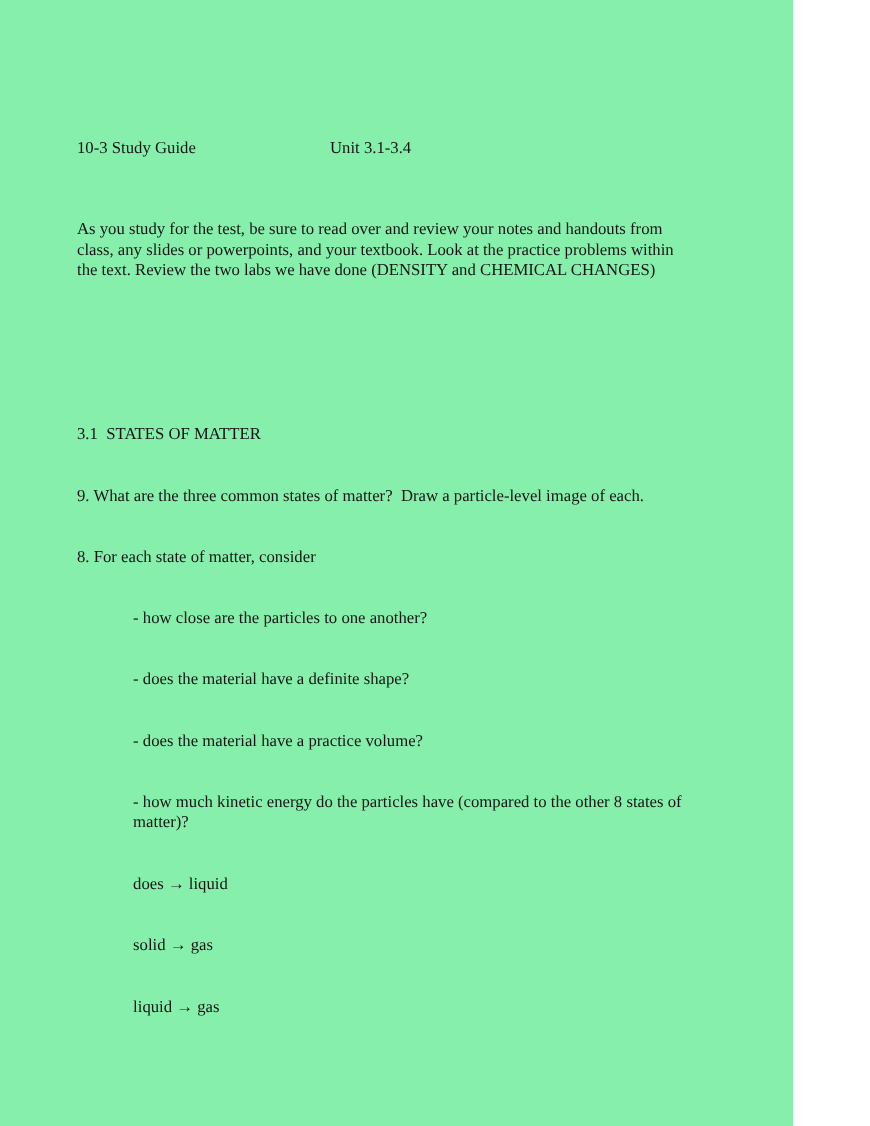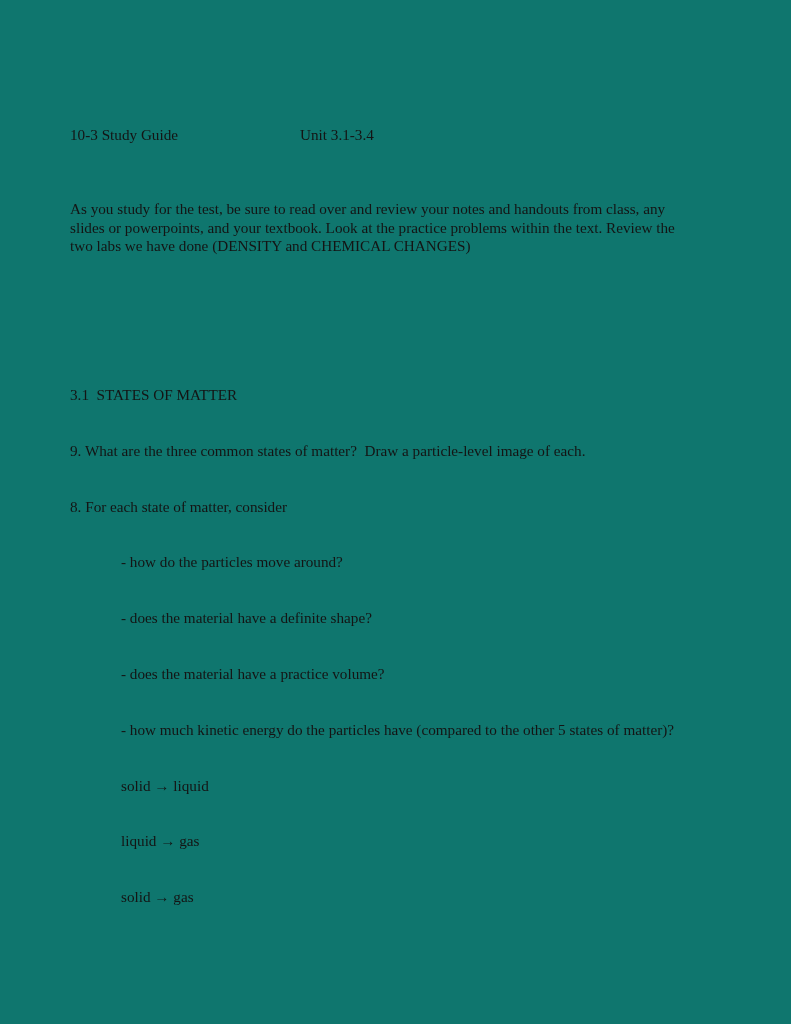--- a/index.html
+++ b/index.html
@@ -10,23 +10,23 @@
   }
   body {
     width: 791px;
     height: 1024px;
     overflow: hidden;
     font-family: "Liberation Serif", "DejaVu Serif", serif;
     color: #141414;
   }
   .page {
     position: relative;
-    width: 791px;
+    width: 721px;
     height: 1024px;
-    background: #0f766e;
+    background: #86efac;
     box-sizing: border-box;
     padding: 70px 96px 0 70px;
   }
   .doc {
     font-size: 15.2px;
     line-height: 18.6px;
     white-space: pre-wrap;
     text-align: left;
   }
   .line {
@@ -58,27 +58,27 @@
 
     <div class="line title-row"><span>10-3 Study Guide</span><span class="tab-gap"></span><span>Unit 3.1-3.4</span></div>
 
     <div class="line">As you study for the test, be sure to read over and review your notes and handouts from class, any slides or powerpoints, and your textbook. Look at the practice problems within the text. Review the two labs we have done (DENSITY and CHEMICAL CHANGES)</div>
 
     <div class="blank"></div>
 
     <div class="line heading">3.1  STATES OF MATTER</div>
     <div class="line">9. What are the three common states of matter?  Draw a particle-level image of each.</div>
     <div class="line">8. For each state of matter, consider</div>
-    <div class="line indent-1">- how do the particles move around?</div>
+    <div class="line indent-1">- how close are the particles to one another?</div>
     <div class="line indent-1">- does the material have a definite shape?</div>
     <div class="line indent-1">- does the material have a practice volume?</div>
-    <div class="line indent-1">- how much kinetic energy do the particles have (compared to the other 5 states of matter)?</div>
-    <div class="line indent-1">solid → liquid</div>
+    <div class="line indent-1">- how much kinetic energy do the particles have (compared to the other 8 states of matter)?</div>
+    <div class="line indent-1">does → liquid</div>
+    <div class="line indent-1">solid → gas</div>
     <div class="line indent-1">liquid → gas</div>
-    <div class="line indent-1">solid → gas</div>
     
     
     
 
     
     
     
 
     
 

